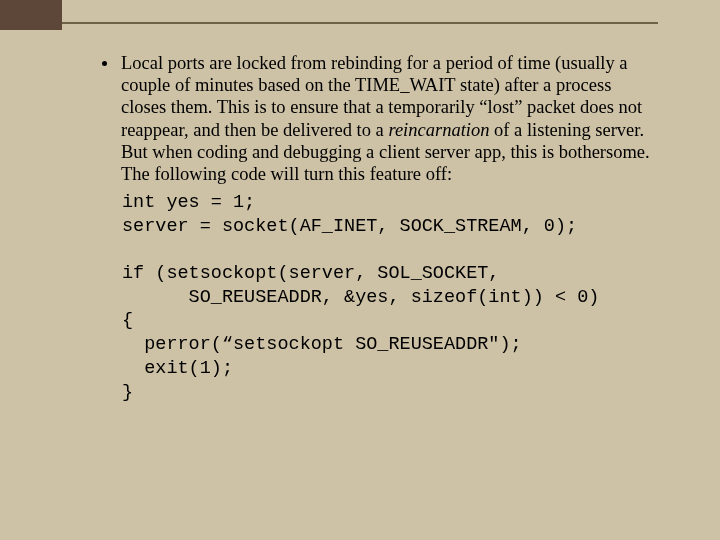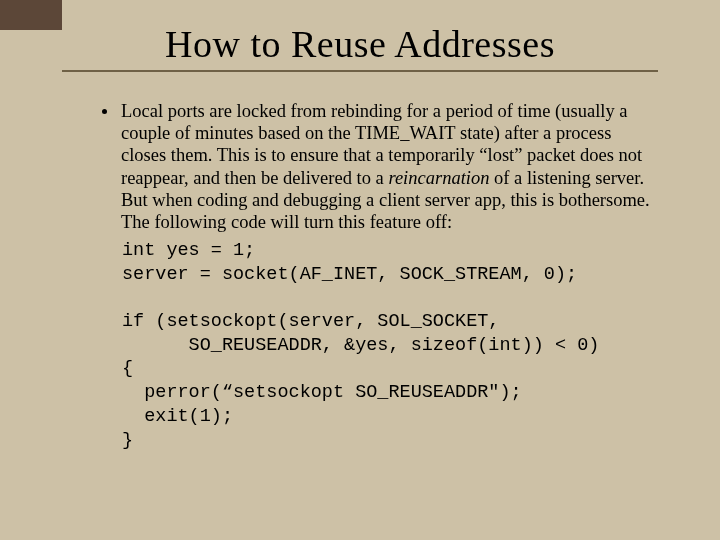--- a/index.html
+++ b/index.html
@@ -67,21 +67,20 @@
     padding-left: 62px;
     margin-top: 6px;
   }
 </style>
 </head>
 <body>
 
 <div class="slide">
   <div class="corner"></div>
 
-  <h1 class="title">How to Reuse Addresses</h1>
   <div class="underline"></div>
 
   <div class="bullet-row">
     <div class="bullet-dot"></div>
     <div class="body-text">
       <span>Local ports are locked from rebinding for a period of time (usually a couple of minutes based on the TIME_WAIT state) after a process closes them.  This is to ensure that a temporarily “lost” packet does not reappear, and then be delivered to a </span><em>reincarnation</em><span> of a listening server.  But when coding and debugging a client server app, this is bothersome.  The following code will turn this feature off:</span>
     </div>
   </div>
 
   <div class="code-block">int yes = 1;

